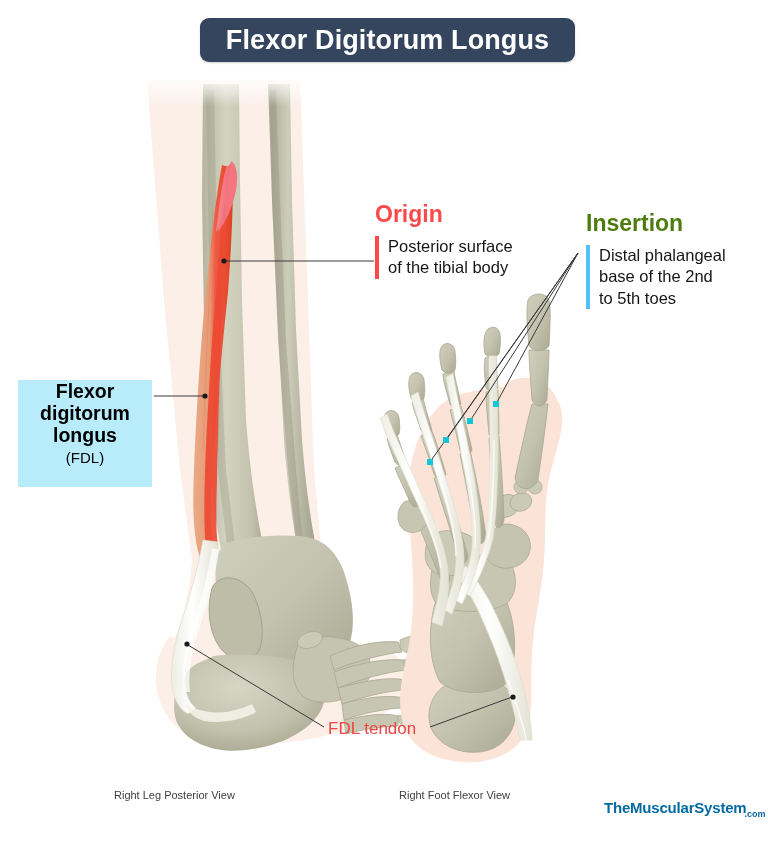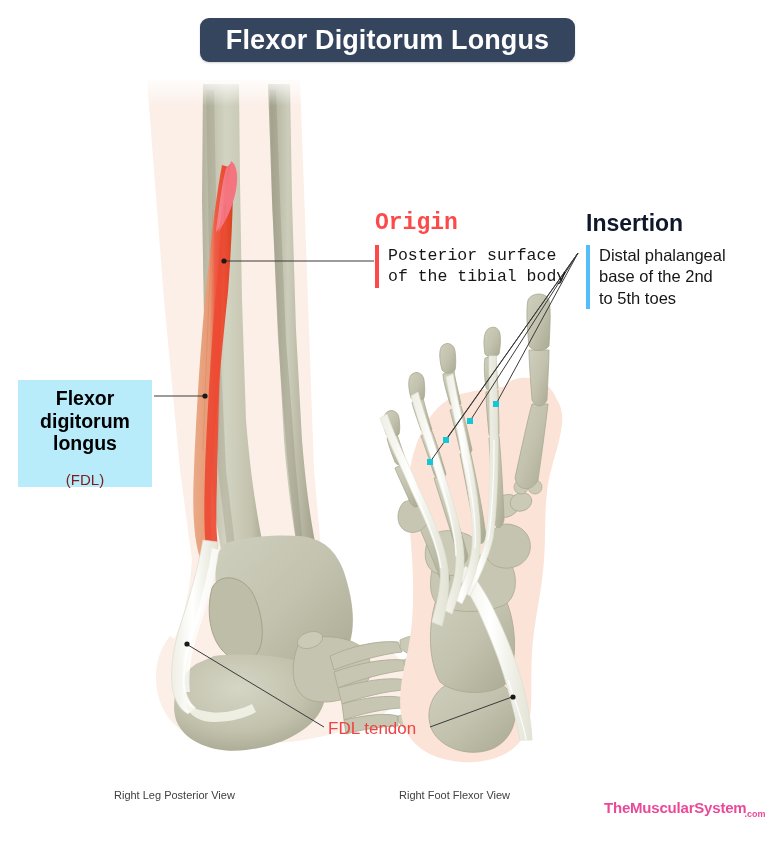--- a/index.html
+++ b/index.html
@@ -36,43 +36,43 @@
   .callout .heading{
     font-size:23px;font-weight:bold;line-height:1;
     margin:0 0 10px 0;
   }
   .callout .body-wrap{display:flex;align-items:stretch;justify-content:flex-end;}
   .callout .accent{width:4px;flex:0 0 4px;margin-right:9px;}
   .callout .body{
     font-size:16.5px;color:#161616;line-height:1.30;
     white-space:pre-line;
   }
-  #origin-callout{left:375px;top:212px;font-family:Liberation Mono, monospace;}
+  #origin-callout{left:375px;top:203px;}
   #origin-callout .heading{color:#fc4a4a;}
   #origin-callout .accent{background:#fc4a4a;}
   #insertion-callout{left:586px;top:212px;}
-  #insertion-callout .heading{color:#0f172a;}
+  #insertion-callout .heading{color:#4d7c0f;}
   #insertion-callout .accent{background:#55bdf7;}
 
   
   .name-box{
     position:absolute;
     left:18px;top:380px;
     width:134px;height:107px;
     background:#b8ecfb;
     display:flex;flex-direction:column;
-    align-items:center;justify-content:flex-end;
+    align-items:center;justify-content:flex-start;
     text-align:center;
   }
   .name-box .nm{
     font-size:19.5px;font-weight:bold;color:#000;
     line-height:1.14;white-space:pre-line;
   }
   .name-box .abbr{
-    font-size:15px;color:#7f1d1d;margin-top:18px;line-height:1;
+    font-size:15px;color:#000000;margin-top:3px;line-height:1;
   }
 
   
   .art-label{
     position:absolute;
     font-size:17px;color:#ef4444;line-height:1;
     white-space:nowrap;
   }
   #fdl-tendon-label{left:328px;top:720px;}
 
@@ -81,21 +81,21 @@
     position:absolute;
     font-size:11px;color:#404040;line-height:1;white-space:nowrap;
   }
   #caption-leg{left:114px;top:790px;}
   #caption-foot{left:399px;top:790px;}
 
   
   .watermark{
     position:absolute;left:604px;top:800px;
     line-height:1;white-space:nowrap;
-    color:#ec4899;
+    color:#0369a1;
   }
   .watermark .wm-main{font-size:15px;font-weight:bold;letter-spacing:-.2px;}
   .watermark .wm-dot{font-size:9px;font-weight:bold;position:relative;top:4px;left:-2px;}
 </style>
 </head>
 <body>
 
 <div id="stage">
 
   <svg class="art" viewBox="0 0 768 846">

